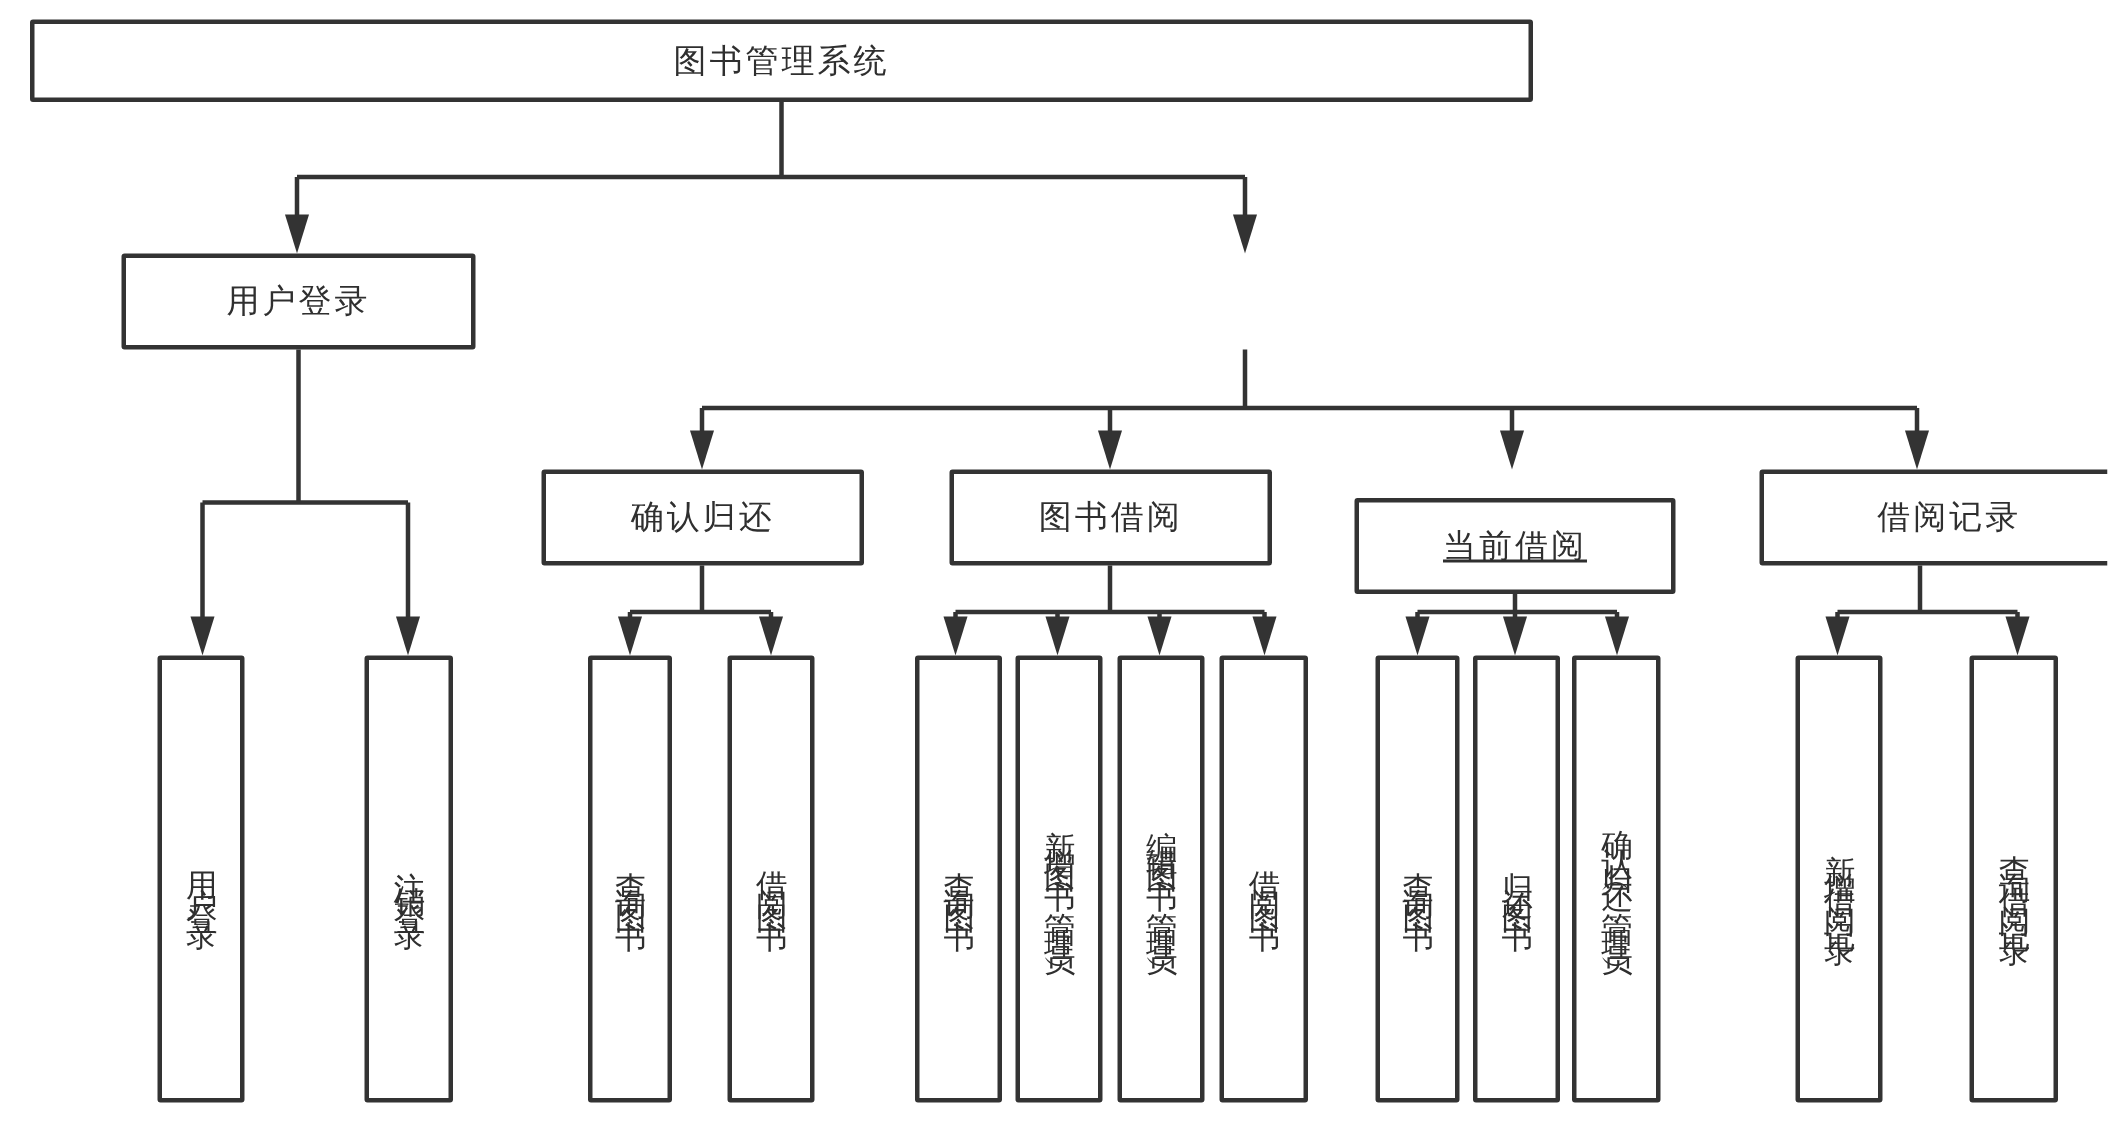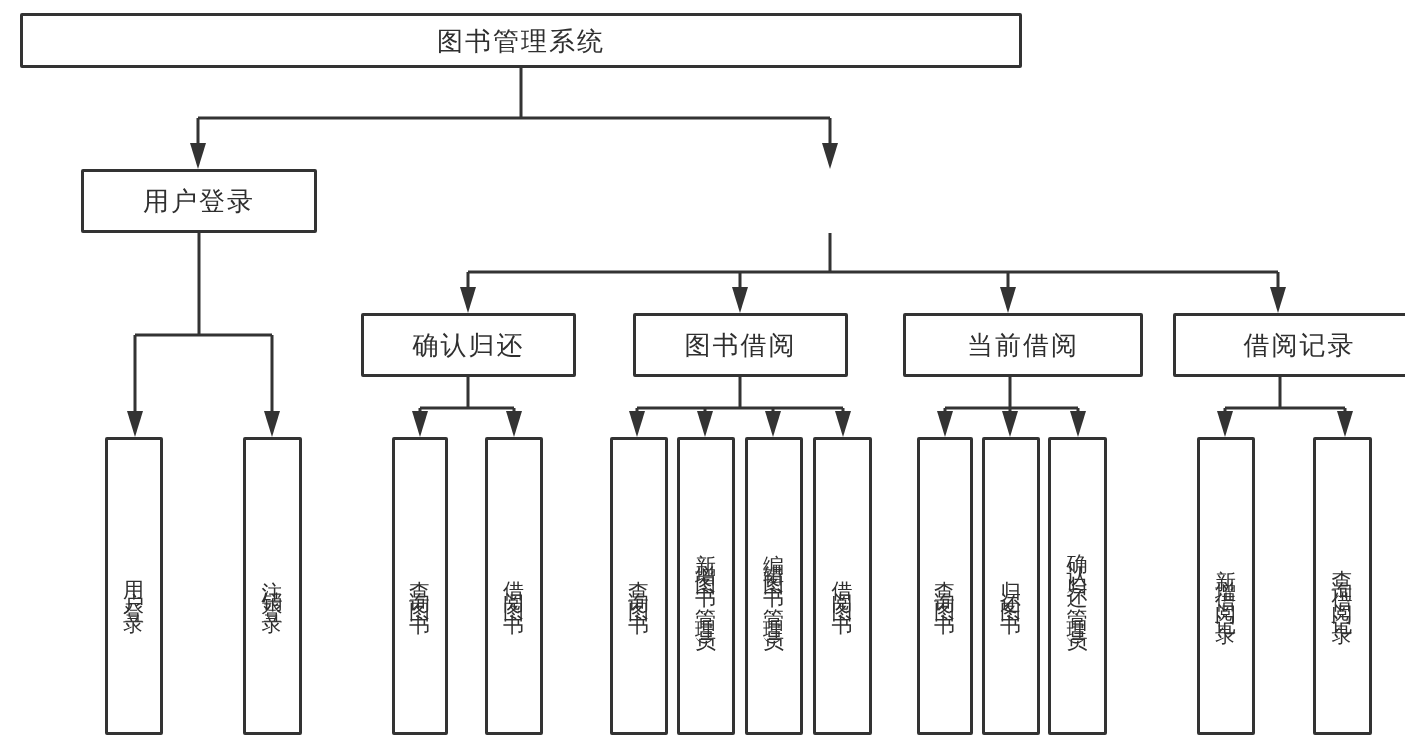--- a/index.html
+++ b/index.html
@@ -21,21 +21,21 @@
     position: absolute;
     box-sizing: border-box;
     border: 3px solid #333333;
     border-radius: 2px;
     background: #ffffff;
     display: flex;
     align-items: center;
     justify-content: center;
   }
   .hbox span {
-    font-size: 26px;
+    font-size: 22px;
     letter-spacing: 2px;
     line-height: 1;
     white-space: nowrap;
     color: #2f2f2f;
   }
   .vbox span {
     writing-mode: vertical-rl;
     text-orientation: mixed;
     font-size: 21px;
     letter-spacing: 11px;
@@ -98,21 +98,21 @@
   <div class="node hbox" style="left:81px; top:169px; width:236px; height:64px;">
     <span>用户登录</span>
   </div>
 
   <div class="node hbox" style="left:361px; top:313px; width:215px; height:64px;">
     <span>确认归还</span>
   </div>
   <div class="node hbox" style="left:633px; top:313px; width:215px; height:64px;">
     <span>图书借阅</span>
   </div>
-  <div class="node hbox" style="left:903px; top:313px; width:240px; height:64px;">
+  <div class="node hbox" style="left:903px; top:332px; width:214px; height:64px;text-decoration:underline;">
     <span>当前借阅</span>
   </div>
   <div class="node hbox" style="left:1173px; top:313px; width:253px; height:64px;">
     <span>借阅记录</span>
   </div>
 
   <div class="node vbox" style="left:105px; top:437px; width:58px; height:298px;">
     <span>用户登录</span>
   </div>
   <div class="node vbox" style="left:243px; top:437px; width:59px; height:298px;">

